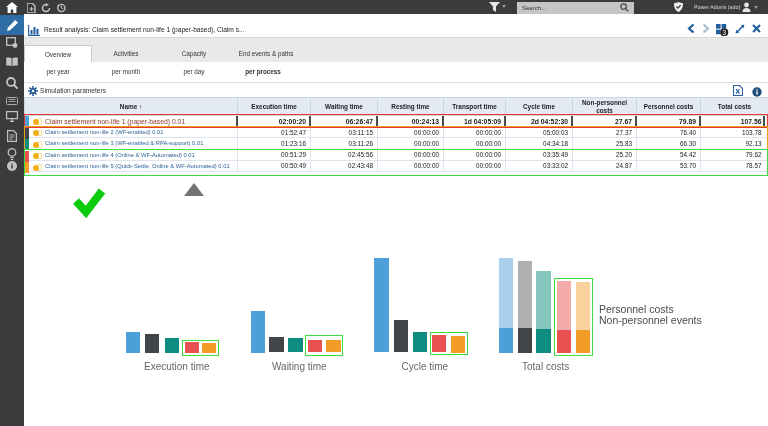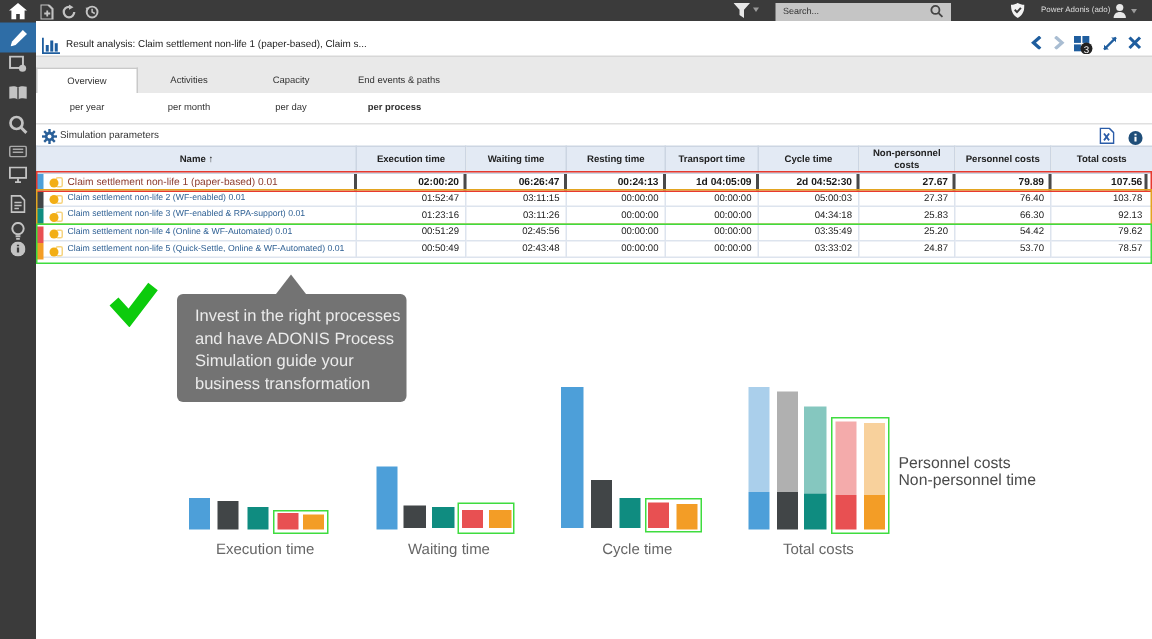--- a/index.html
+++ b/index.html
@@ -310,21 +310,20 @@
 
   <div class="box" style="left:24px;top:114px;width:744px;height:13.5px;border:1.7px solid #e8392e;"></div>
   <div class="box" style="left:24px;top:126px;width:744px;height:24px;border:1.7px solid #e3a520;"></div>
   <div class="box" style="left:24px;top:148.5px;width:744px;height:27px;border:1.9px solid #3fdc3f;"></div>
 
   <svg class="abs" style="left:72px;top:186px" width="34" height="32" viewBox="0 0 34 32">
       <path d="M4 15l10 11L30 5" stroke="#0ccb0c" stroke-width="8" fill="none"></path>
     </svg>
 
   <div class="abs" id="tippoint"></div>
-  <div class="abs" id="tooltip">Invest in the right processes<br>and have ADONIS Process<br>Simulation guide your<br>business transformation</div>
 
   <div class="bar" style="left:126px;top:332px;width:14px;height:20.5px;background:#4d9fd9;"></div>
   <div class="bar" style="left:145.3px;top:334px;width:14px;height:18.5px;background:#414547;"></div>
   <div class="bar" style="left:164.5px;top:338px;width:14px;height:14.5px;background:#0f8c80;"></div>
   <div class="box" style="left:181.5px;top:339.5px;width:37.5px;height:16.5px;border:1.8px solid #3fdc3f;"></div>
   <div class="bar" style="left:185px;top:342px;width:14px;height:10.5px;background:#e85052;"></div>
   <div class="bar" style="left:202.3px;top:343px;width:14px;height:9.5px;background:#f39d26;"></div>
   <div class="clabel" style="left:144px;top:361px;">Execution time</div>
 
   <div class="bar" style="left:250.5px;top:311px;width:14.8px;height:41.5px;background:#4d9fd9;"></div>
@@ -350,14 +349,14 @@
   <div class="bar" style="left:536.4px;top:270.7px;width:14.7px;height:58.3px;background:#85c7bf;"></div>
   <div class="bar" style="left:536.4px;top:329px;width:14.7px;height:23.5px;background:#0f8c80;"></div>
   <div class="box" style="left:554px;top:277.5px;width:39px;height:78px;border:1.8px solid #3fdc3f;"></div>
   <div class="bar" style="left:557.2px;top:281.4px;width:14.3px;height:48.6px;background:#f4abab;"></div>
   <div class="bar" style="left:557.2px;top:330px;width:14.3px;height:22.5px;background:#e85052;"></div>
   <div class="bar" style="left:575.5px;top:282px;width:14.6px;height:48px;background:#f8d19c;"></div>
   <div class="bar" style="left:575.5px;top:330px;width:14.6px;height:22.5px;background:#f39d26;"></div>
   <div class="clabel" style="left:522px;top:361px;">Total costs</div>
 
   <div class="legend" style="left:599px;top:303px;">Personnel costs</div>
-  <div class="legend" style="left:599px;top:314px;">Non-personnel time</div>
+  <div class="legend" style="left:599px;top:314px;">Non-personnel events</div>
 </div>
 
 </body></html>

